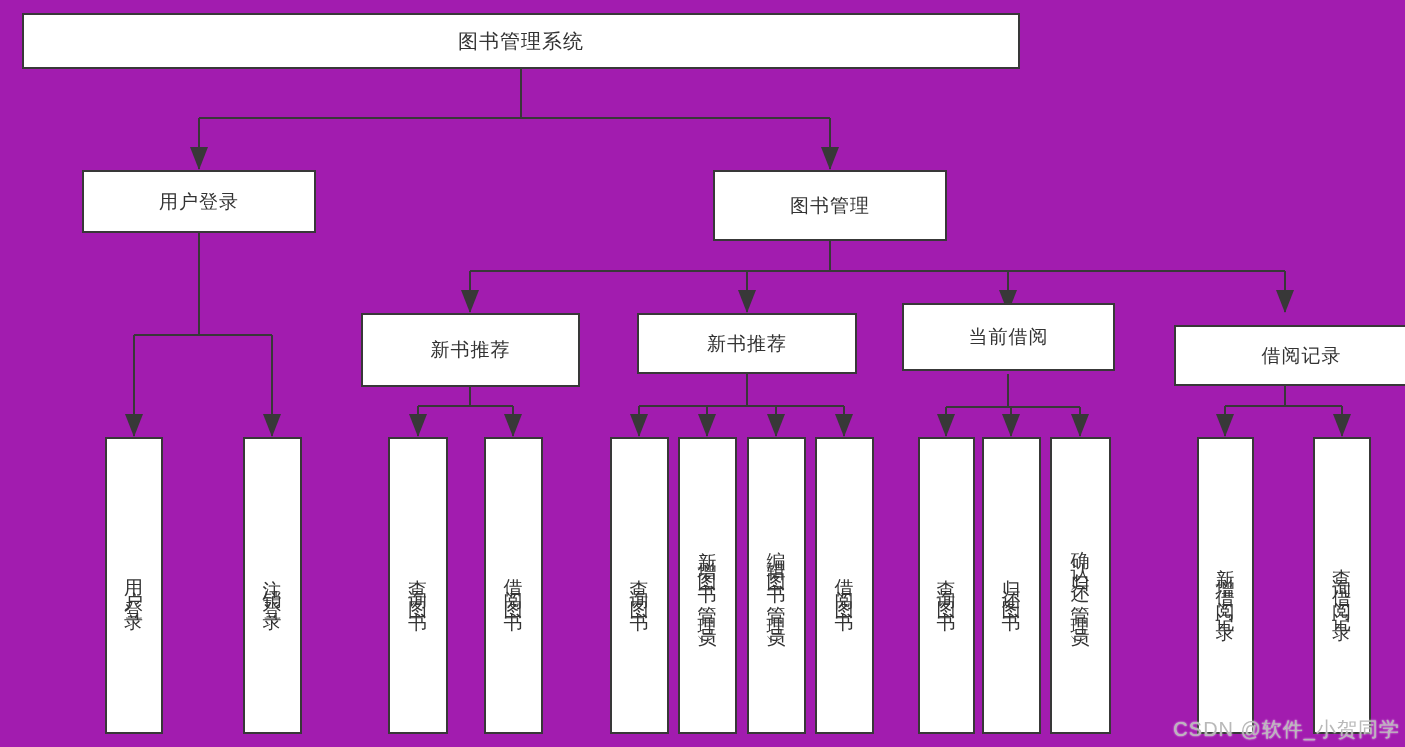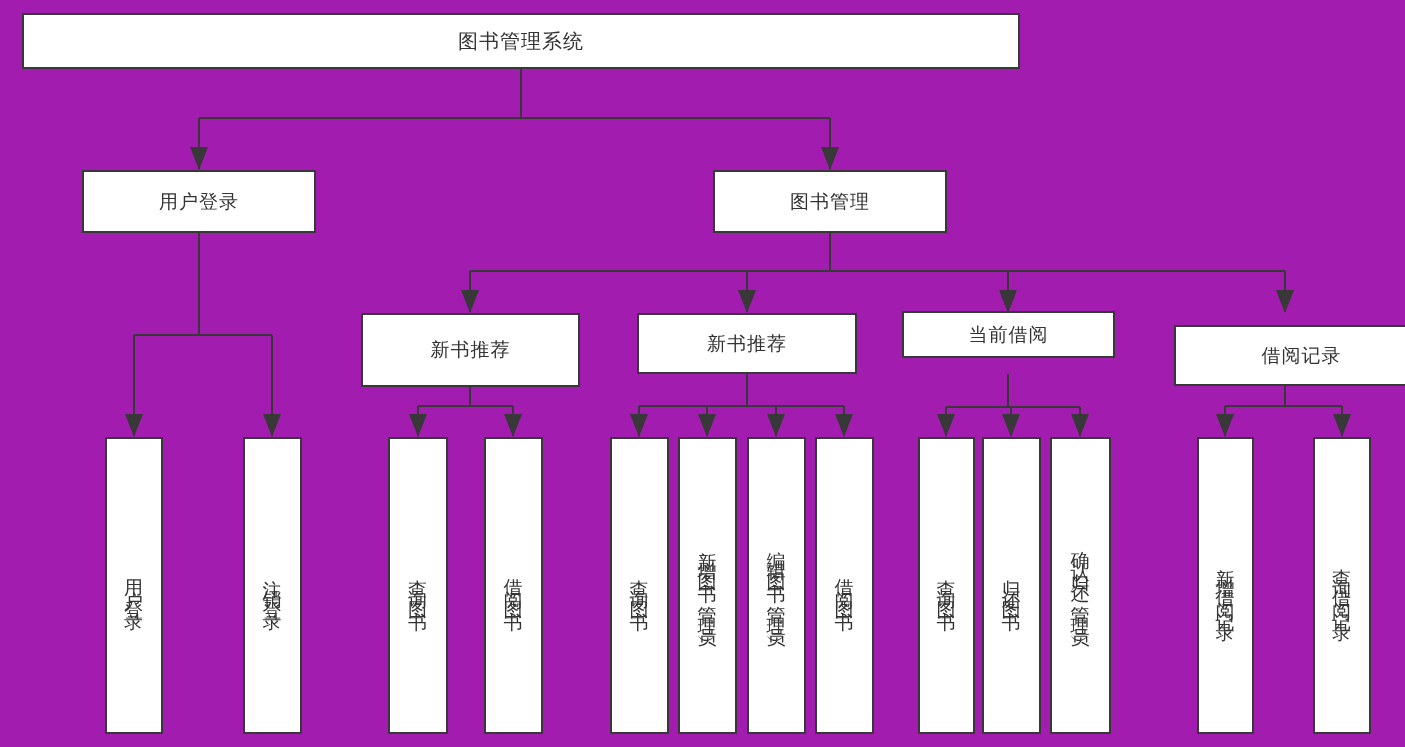--- a/index.html
+++ b/index.html
@@ -15,24 +15,24 @@
   }
   .h-label { font-size:19px; letter-spacing:1px; white-space:nowrap; }
   .root-label { font-size:20px; }
   .v-label {
     writing-mode:vertical-rl; text-orientation:mixed;
     font-size:19px; line-height:1.0; letter-spacing:11px; white-space:nowrap;
   }
   
   .n-root   { left:22px;  top:13px;  width:998px; height:56px; }
   .n-login  { left:82px;  top:170px; width:234px; height:63px; }
-  .n-mgmt   { left:713px; top:170px; width:234px; height:63px; }
+  .n-mgmt   { left:713px; top:170px; width:234px; height:71px; }
   .n-newrec { left:361px; top:313px; width:219px; height:74px; }
   .n-borrow { left:637px; top:313px; width:220px; height:61px; }
-  .n-curr   { left:902px; top:311px; width:213px; height:47px; }
+  .n-curr   { left:902px; top:303px; width:213px; height:68px; }
   .n-record { left:1174px;top:325px; width:255px; height:61px; }
   .leaf { top:437px; height:297px; }
   .l-u1 { left:105px;  width:58px; }
   .l-u2 { left:243px;  width:59px; }
   .l-n1 { left:388px;  width:60px; }
   .l-n2 { left:484px;  width:59px; }
   .l-b1 { left:610px;  width:59px; }
   .l-b2 { left:678px;  width:59px; }
   .l-b3 { left:747px;  width:59px; }
   .l-b4 { left:815px;  width:59px; }
@@ -156,14 +156,15 @@
     <span class="v-label">确认归还（管理员）</span>
   </div>
 
   <div class="node leaf l-r1">
     <span class="v-label">新增借阅记录</span>
   </div>
   <div class="node leaf l-r2">
     <span class="v-label">查询借阅记录</span>
   </div>
 
+  <div id="watermark">CSDN @软件_小贺同学</div>
 
 </div>
 
 </body></html>

